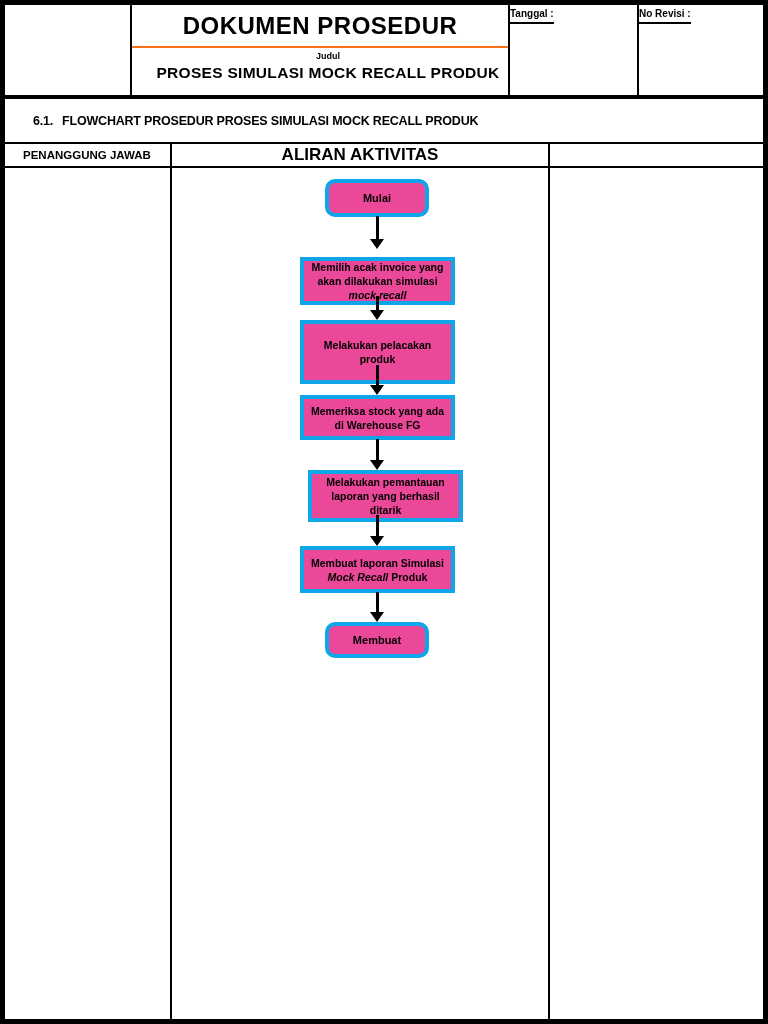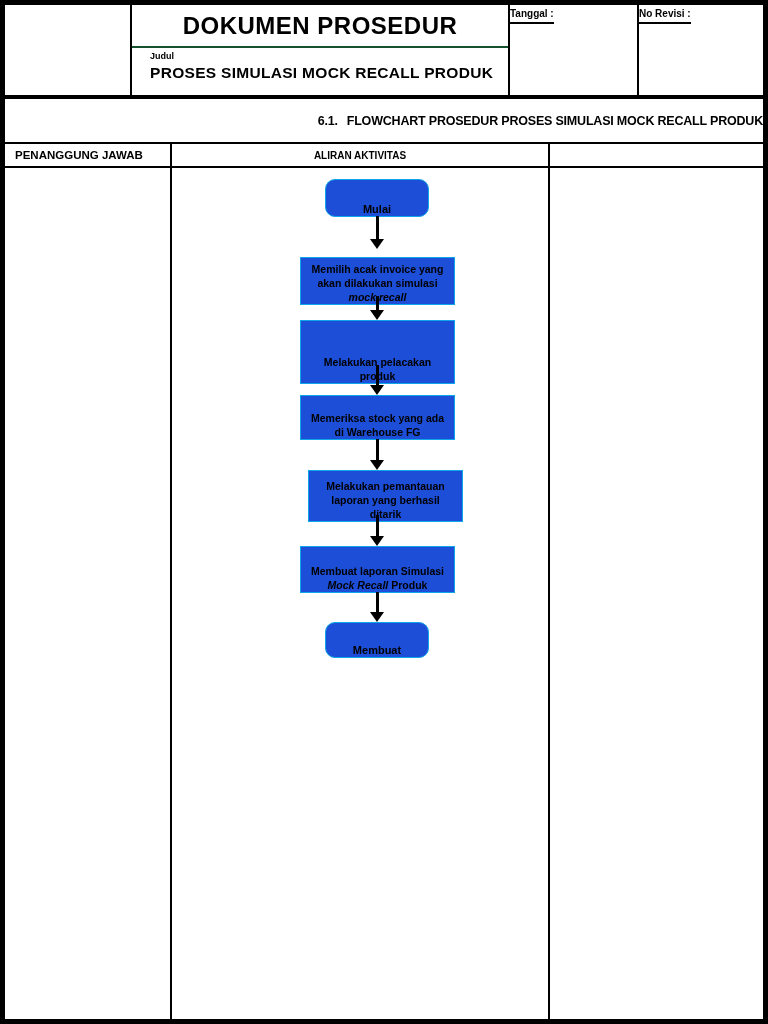--- a/index.html
+++ b/index.html
@@ -6,51 +6,51 @@
   .page{
     position:relative;width:768px;height:1024px;box-sizing:border-box;
     border:5px solid #000;background:#fff;color:#000;
     font-family:"Liberation Sans",sans-serif;
     display:flex;flex-direction:column;overflow:hidden;
   }
   
   .header{flex:0 0 90px;display:flex;border-bottom:4px solid #000;}
   .logo-cell{width:125px;border-right:2px solid #000;}
   .title-area{width:378px;border-right:2px solid #000;display:flex;flex-direction:column;box-sizing:border-box;}
-  .title-cell{height:41px;border-bottom:2px solid #14532d;display:flex;align-items:center;justify-content:center;
+  .title-cell{height:41px;border-bottom:2px solid #f97316;display:flex;align-items:center;justify-content:center;
     font-size:24px;font-weight:bold;letter-spacing:.5px;white-space:nowrap;}
-  .judul-cell{flex:1;padding:3px 2px 0 18px;overflow:hidden;}
+  .judul-cell{flex:1;padding:3px 2px 0 18px;overflow:hidden;text-align:center;}
   .judul-label{font-size:9px;font-weight:bold;}
   .judul-value{font-size:15.5px;font-weight:bold;letter-spacing:.3px;margin-top:3px;white-space:nowrap;}
   .hdr-col{width:127px;display:flex;flex-direction:row;box-sizing:border-box;}
   .hdr-col.second{width:auto;flex:1;border-left:2px solid #000;}
   .hdr-label{height:17px;border-bottom:2px solid #000;display:flex;align-items:center;justify-content:center;
     font-size:10px;font-weight:bold;}
   .hdr-empty-a{height:23px;border-bottom:2px solid #000;}
   .hdr-empty-b{height:23px;border-bottom:2px solid #000;}
   .hdr-empty-c{flex:1;}
   
-  .heading-row{flex:0 0 43px;display:flex;align-items:center;padding-left:14px;
-    font-size:12.5px;font-weight:bold;letter-spacing:-.2px;white-space:nowrap;justify-content:flex-end;}
+  .heading-row{flex:0 0 43px;display:flex;align-items:center;padding-left:28px;
+    font-size:12.5px;font-weight:bold;letter-spacing:-.2px;white-space:nowrap;}
   .heading-num{margin-right:9px;}
   
   .main-table{flex:1;display:flex;flex-direction:column;border-top:2px solid #000;min-height:0;}
   .tbl-header{flex:0 0 22px;border-bottom:2px solid #000;display:flex;}
-  .th1{width:167px;border-right:2px solid #000;display:flex;align-items:center;padding-left:10px;
+  .th1{width:167px;border-right:2px solid #000;display:flex;align-items:center;padding-left:18px;
     font-size:11.5px;font-weight:bold;box-sizing:border-box;white-space:nowrap;}
   .th2{width:378px;border-right:2px solid #000;display:flex;align-items:center;justify-content:center;
-    font-size:10px;font-weight:bold;box-sizing:border-box;}
+    font-size:17px;font-weight:bold;box-sizing:border-box;}
   .th3{flex:1;}
   .tbl-body{flex:1;display:flex;min-height:0;}
   .tc1{width:167px;border-right:2px solid #000;box-sizing:border-box;}
   .tc2{width:378px;border-right:2px solid #000;position:relative;box-sizing:border-box;}
   .tc3{flex:1;}
   
-  .box{position:absolute;box-sizing:border-box;border:1px solid #0ea5e9;background:#1d4ed8;
-    display:flex;flex-direction:column;align-items:center;justify-content:flex-end;
+  .box{position:absolute;box-sizing:border-box;border:4px solid #0ea5e9;background:#ec4899;
+    display:flex;flex-direction:column;align-items:center;justify-content:center;
     font-size:10.5px;font-weight:bold;line-height:14px;text-align:center;}
   .box.terminal{border-radius:10px;font-size:11px;}
   .line{white-space:nowrap;}
   .it{font-style:italic;}
   .arrow{position:absolute;width:14px;}
   .arrow .stem{position:absolute;left:5.5px;top:-1px;width:3px;height:calc(100% - 8px);background:#000;}
   .arrow .head{position:absolute;bottom:0;left:0;width:0;height:0;
     border-left:7px solid transparent;border-right:7px solid transparent;border-top:10px solid #000;}
 </style>
 </head>

